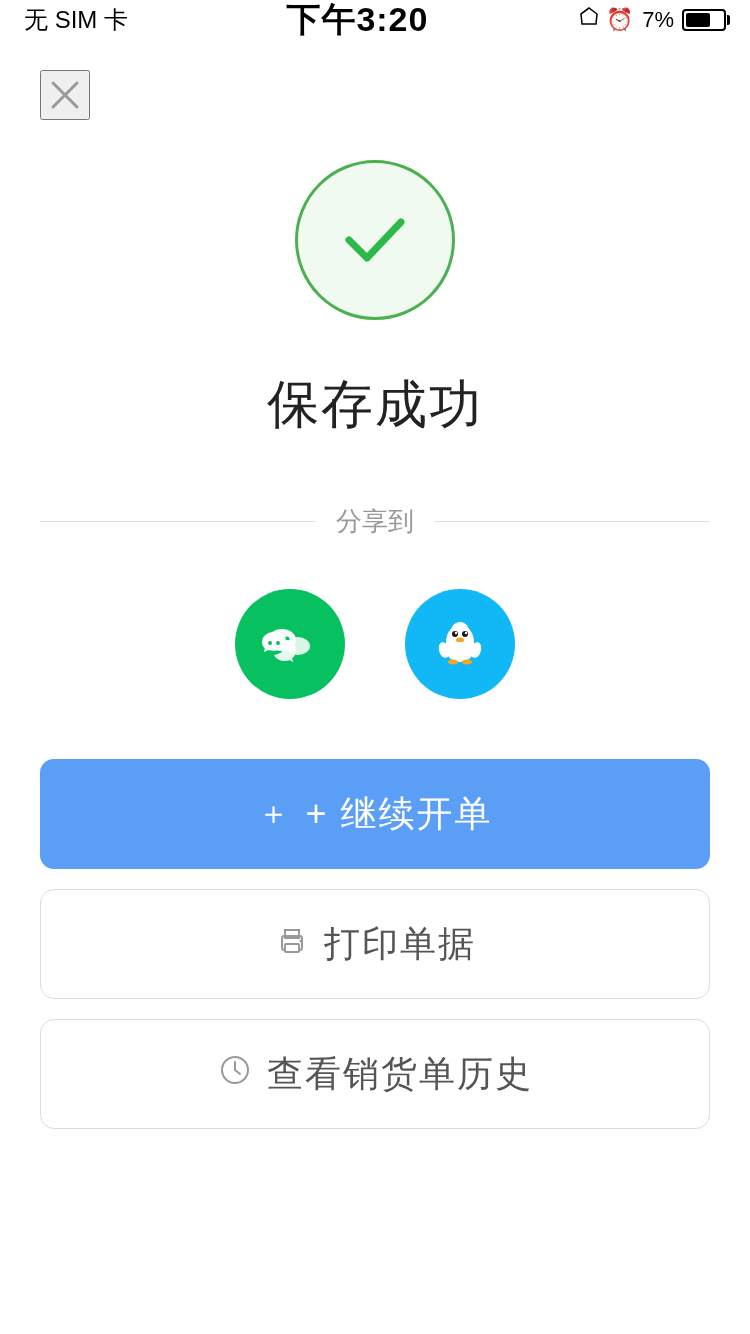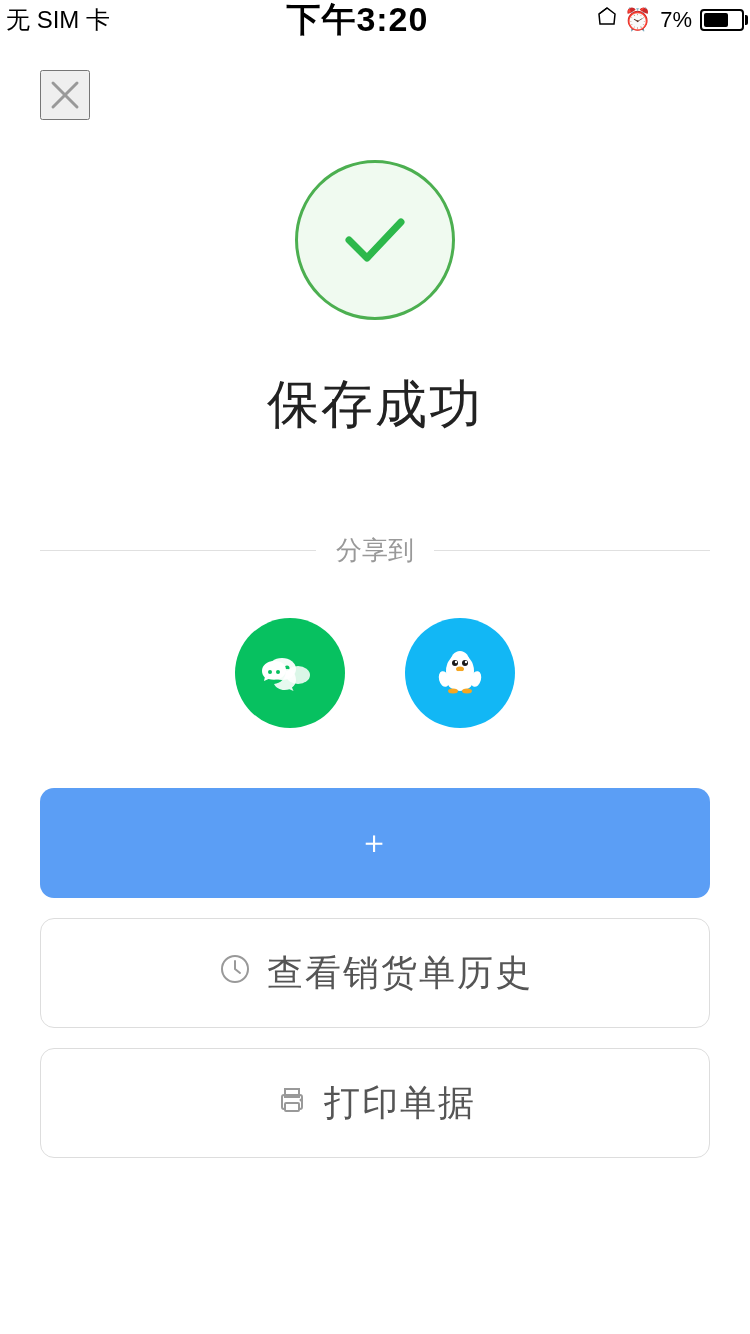--- a/index.html
+++ b/index.html
@@ -14,21 +14,21 @@
       flex-direction: column;
     }
 
     
     .status-bar {
       width: 100%;
       height: 40px;
       display: flex;
       align-items: center;
       justify-content: space-between;
-      padding: 0 6px;
+      padding: 0 24px;
       background: #ffffff;
     }
 
     .status-left {
       display: flex;
       align-items: center;
       gap: 8px;
       font-size: 24px;
       color: #000;
       font-weight: 500;
@@ -117,21 +117,21 @@
     .check-icon svg {
       width: 80px;
       height: 80px;
     }
 
     
     .success-title {
       font-size: 52px;
       font-weight: 500;
       color: #222;
-      margin-bottom: 93px;
+      margin-bottom: 64px;
       letter-spacing: 2px;
     }
 
     
     .share-section {
       width: 100%;
       margin-bottom: 60px;
     }
 
     .share-divider {
@@ -319,39 +319,40 @@
           <ellipse cx="46" cy="36" rx="5" ry="8" fill="white" transform="rotate(15 46 36)"></ellipse>
         </svg>
       </div>
     </div>
   </div>
 
   <div class="action-buttons">
 
     <button class="btn-primary">
       <span class="btn-icon">＋</span>
-    </button>
-
-    <button class="btn-secondary">
-      <span class="btn-icon">
-        <svg width="36" height="36" viewBox="0 0 36 36" fill="none" xmlns="http://www.w3.org/2000/svg">
-          <circle cx="18" cy="18" r="13" stroke="#999" stroke-width="2"></circle>
-          <path d="M18 10v8l5 4" stroke="#999" stroke-width="2" stroke-linecap="round" stroke-linejoin="round"></path>
-        </svg>
-      </span>
-      <span>查看销货单历史</span>
+      <span>+ 继续开单</span>
     </button>
 
     <button class="btn-secondary">
       <span class="btn-icon">
         <svg width="36" height="36" viewBox="0 0 36 36" fill="none" xmlns="http://www.w3.org/2000/svg">
           <rect x="8" y="14" width="20" height="14" rx="2" stroke="#999" stroke-width="2"></rect>
           <rect x="11" y="8" width="14" height="8" stroke="#999" stroke-width="2"></rect>
           <rect x="11" y="22" width="14" height="8" rx="1" fill="white" stroke="#999" stroke-width="2"></rect>
           <circle cx="27" cy="19" r="1.5" fill="#999"></circle>
         </svg>
       </span>
       <span>打印单据</span>
     </button>
 
+    <button class="btn-secondary">
+      <span class="btn-icon">
+        <svg width="36" height="36" viewBox="0 0 36 36" fill="none" xmlns="http://www.w3.org/2000/svg">
+          <circle cx="18" cy="18" r="13" stroke="#999" stroke-width="2"></circle>
+          <path d="M18 10v8l5 4" stroke="#999" stroke-width="2" stroke-linecap="round" stroke-linejoin="round"></path>
+        </svg>
+      </span>
+      <span>查看销货单历史</span>
+    </button>
+
   </div>
 
 </div>
 
 </body></html>

